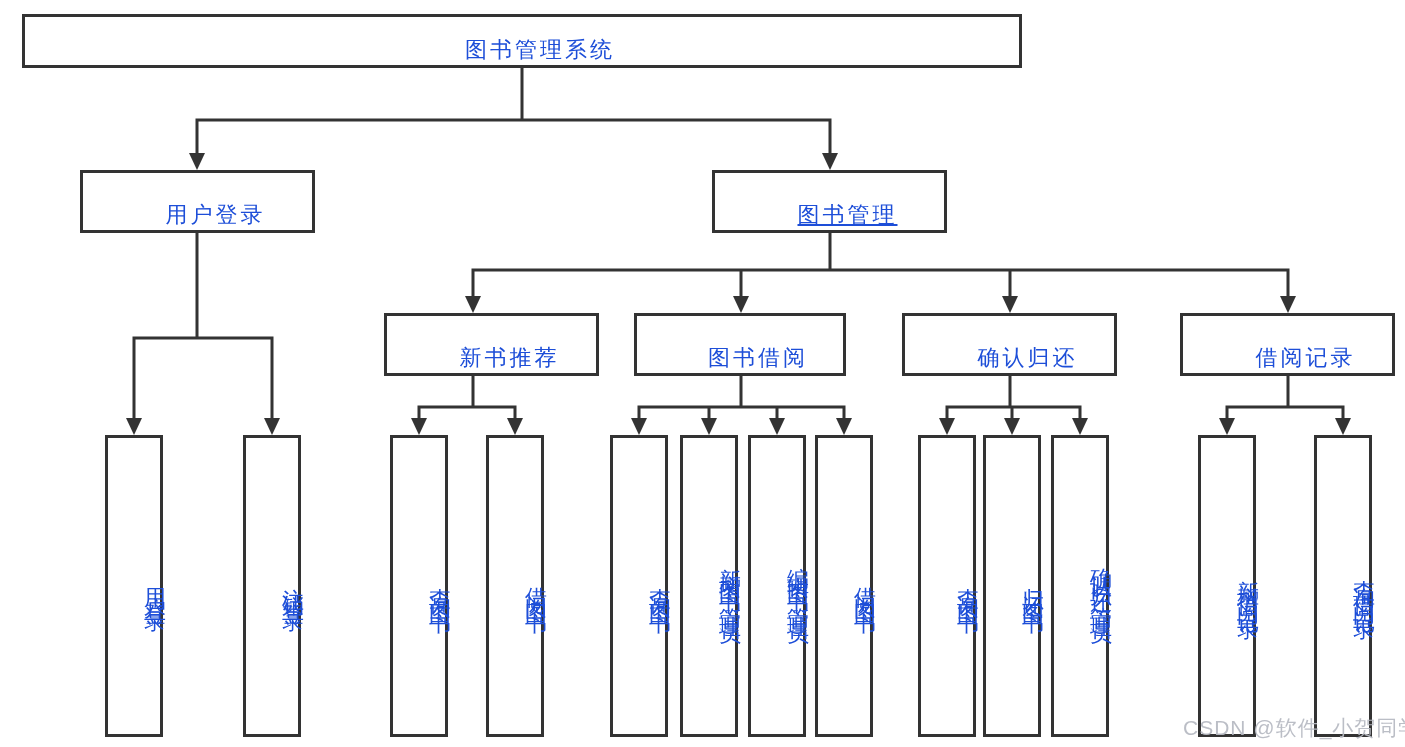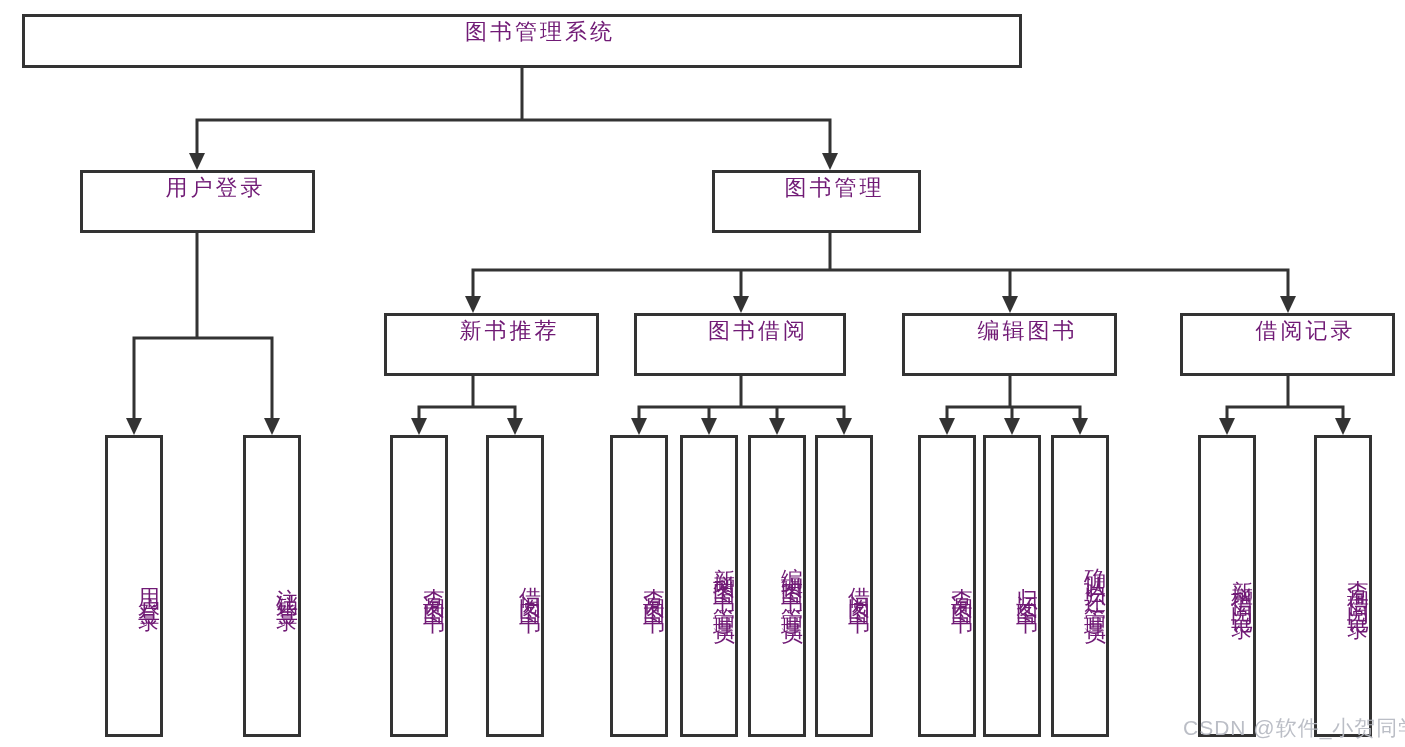--- a/index.html
+++ b/index.html
@@ -20,44 +20,44 @@
     left: 0;
     top: 0;
     z-index: 1;
   }
   .box {
     position: absolute;
     box-sizing: border-box;
     background: #ffffff;
     border: 3px solid #333333;
     display: flex;
-    align-items: flex-start;
+    align-items: flex-end;
     justify-content: center;
-    color: #701a75;
+    color: #1d4ed8;
     z-index: 2;
     padding-left: 36px;
   }
   .h-box {
     font-size: 22px;
     letter-spacing: 3px;
     white-space: nowrap;
   }
   .v-box {
     writing-mode: vertical-rl;
     text-orientation: mixed;
     font-size: 22px;
     letter-spacing: 8px;
     line-height: 1;
   }
   .v-box .label {
     display: block;
   }
   .root-box   { left: 22px;   top: 14px;  width: 1000px; height: 54px; }
   .lv2-a      { left: 80px;   top: 170px; width: 235px;  height: 63px; }
-  .lv2-b      { left: 712px;  top: 170px; width: 209px;  height: 63px; }
+  .lv2-b      { left: 712px;  top: 170px; width: 235px;  height: 63px; text-decoration: underline; }
   .lv3-a      { left: 384px;  top: 313px; width: 215px;  height: 63px; }
   .lv3-b      { left: 634px;  top: 313px; width: 212px;  height: 63px; }
   .lv3-c      { left: 902px;  top: 313px; width: 215px;  height: 63px; }
   .lv3-d      { left: 1180px; top: 313px; width: 215px;  height: 63px; }
   .leaf       { top: 435px; width: 58px; height: 302px; }
   .leaf-1  { left: 105px;  }
   .leaf-2  { left: 243px;  }
   .leaf-3  { left: 390px;  }
   .leaf-4  { left: 486px;  }
   .leaf-5  { left: 610px;  }
@@ -139,21 +139,21 @@
     <span class="label">图书管理</span>
   </div>
 
   <div class="box h-box lv3-a">
     <span class="label">新书推荐</span>
   </div>
   <div class="box h-box lv3-b">
     <span class="label">图书借阅</span>
   </div>
   <div class="box h-box lv3-c">
-    <span class="label">编辑图书</span>
+    <span class="label">确认归还</span>
   </div>
   <div class="box h-box lv3-d">
     <span class="label">借阅记录</span>
   </div>
 
   <div class="box v-box leaf leaf-1">
     <span class="label">用户登录</span>
   </div>
   <div class="box v-box leaf leaf-2">
     <span class="label">注销登录</span>

